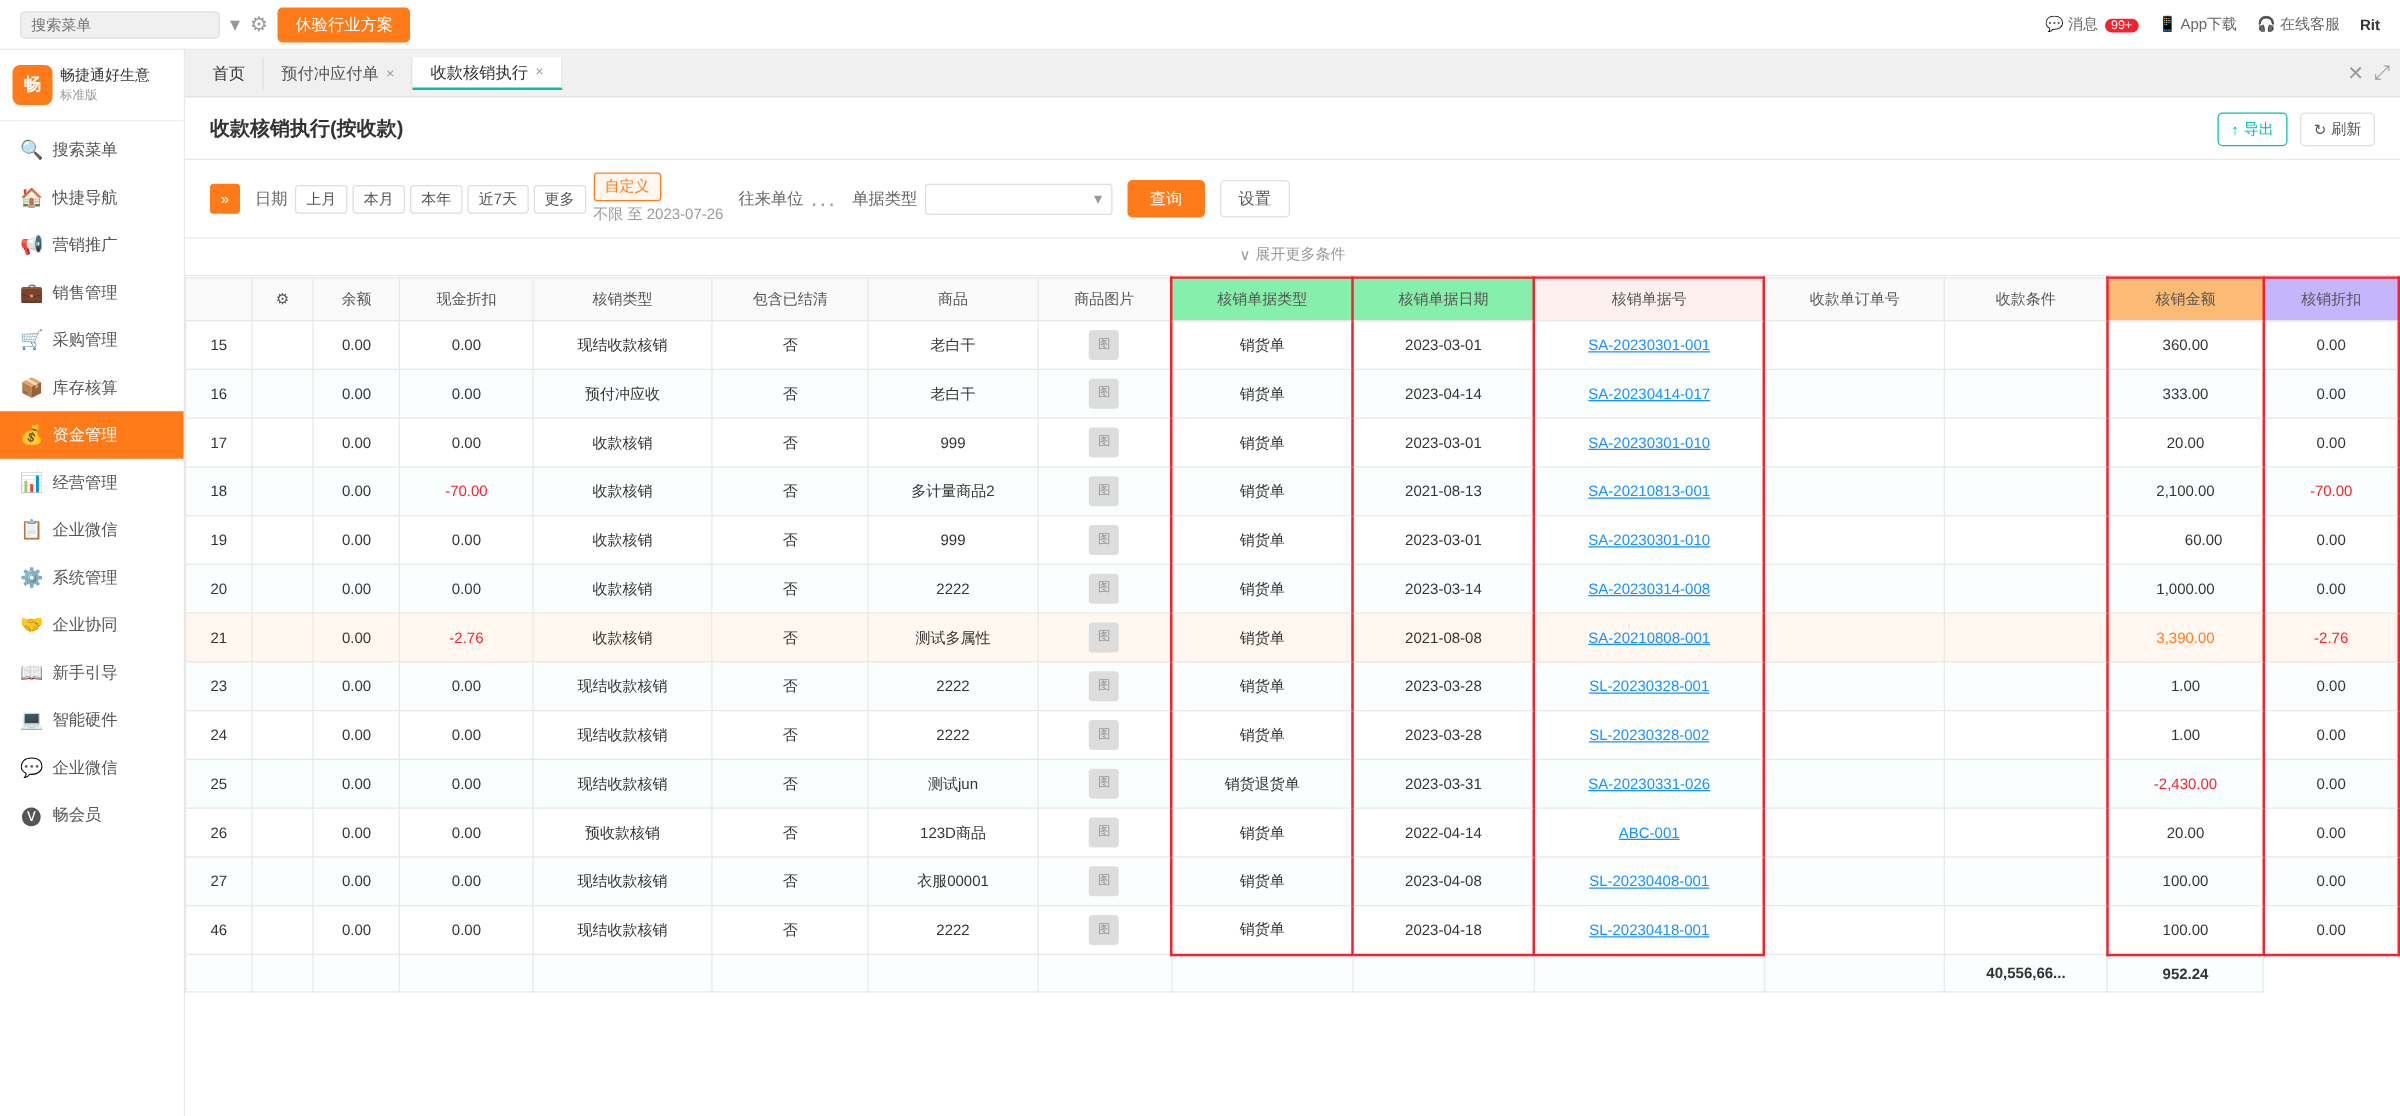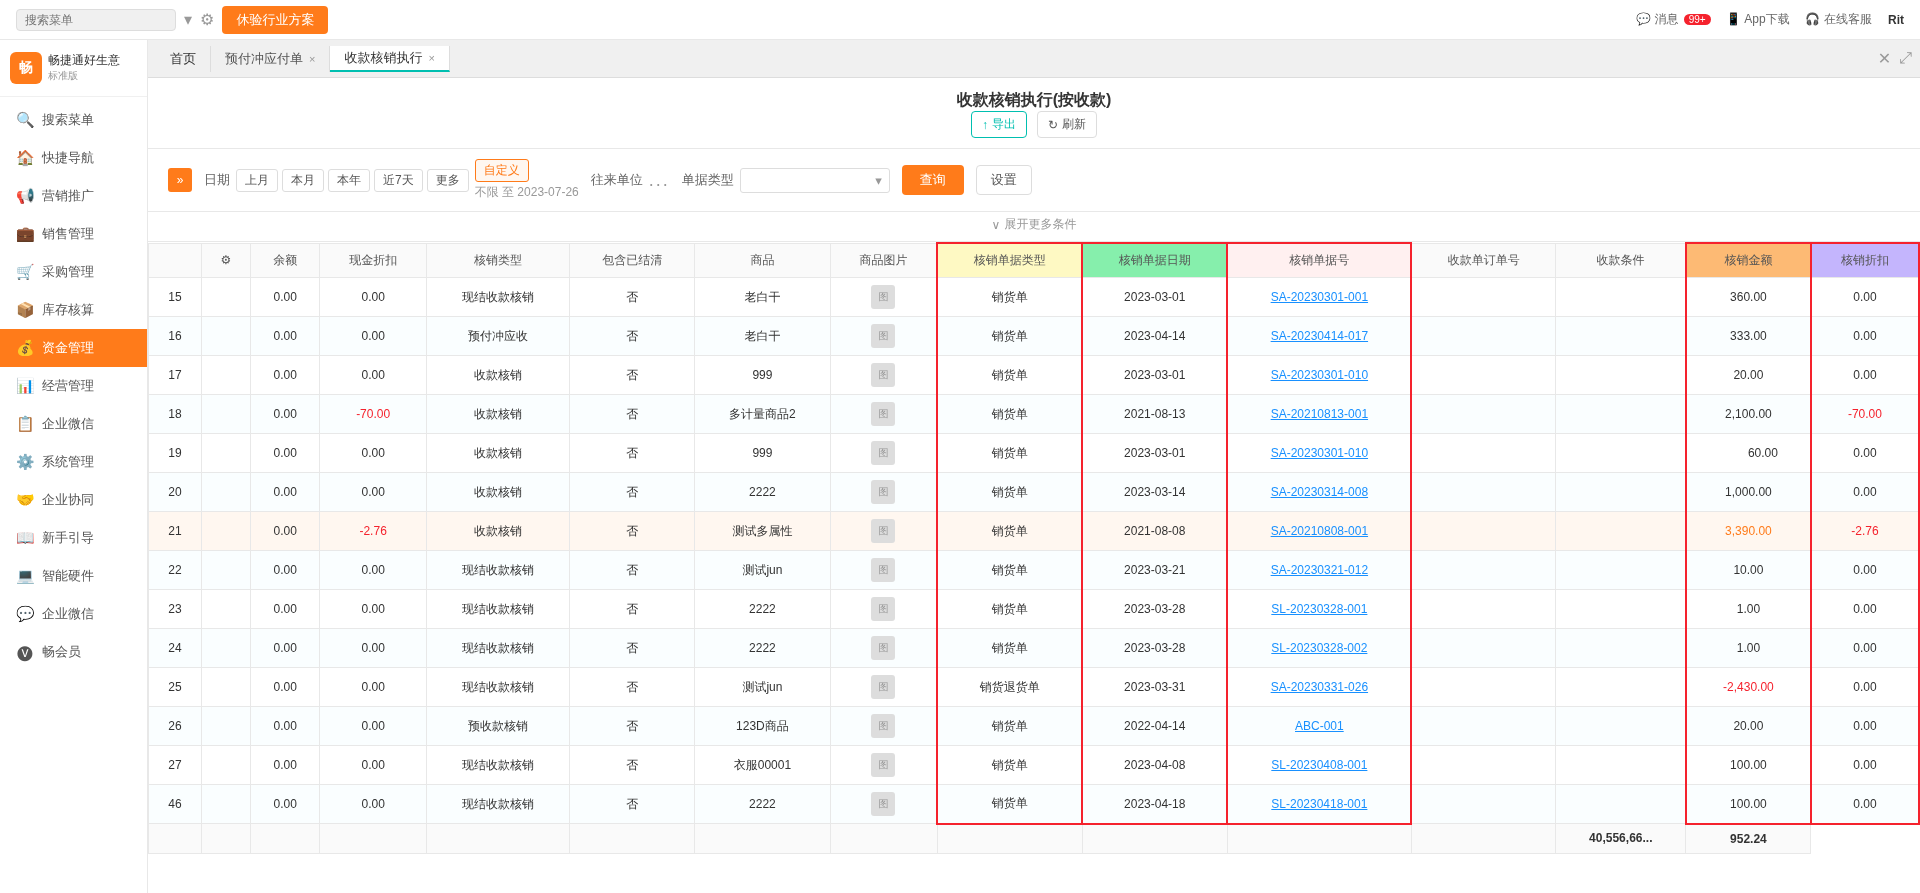--- a/index.html
+++ b/index.html
@@ -125,21 +125,20 @@
 
     
     .page-content { flex: 1; overflow: hidden; display: flex; flex-direction: column; background: #f5f5f5; padding: 0; }
     .page-header {
       background: #fff;
       padding: 12px 20px 10px 20px;
       border-bottom: 1px solid #e8e8e8;
       display: flex;
       align-items: center;
       justify-content: space-between;
-      flex-direction: column;
     }
     .page-title { font-size: 16px; font-weight: bold; color: #333; }
     .page-actions { display: flex; gap: 10px; align-items: center; }
     .btn-export {
       border: 1px solid #00bfb0;
       color: #00bfb0;
       background: #fff;
       border-radius: 4px;
       padding: 4px 10px;
       font-size: 12px;
@@ -483,21 +482,21 @@
         <thead>
               <tr>
                 <th></th>
                 <th><span>⚙</span></th>
                 <th>余额</th>
                 <th>现金折扣</th>
                 <th>核销类型</th>
                 <th>包含已结清</th>
                 <th>商品</th>
                 <th>商品图片</th>
-                <th style="border-left: 2px solid rgb(245, 34, 45); border-right: 2px solid rgb(245, 34, 45); border-top: 2px solid rgb(245, 34, 45); background: #fef9c3;">核销单据类型</th>
+                <th style="border-left: 2px solid rgb(245, 34, 45); border-right: 2px solid rgb(245, 34, 45); border-top: 2px solid rgb(245, 34, 45); background: #86efac;">核销单据类型</th>
                 <th style="border-left: 2px solid rgb(245, 34, 45); border-right: 2px solid rgb(245, 34, 45); border-top: 2px solid rgb(245, 34, 45); background: #86efac;">核销单据日期</th>
                 <th style="border-left: 2px solid rgb(245, 34, 45); border-right: 2px solid rgb(245, 34, 45); border-top: 2px solid rgb(245, 34, 45); background: rgb(255, 240, 240);">核销单据号</th>
                 <th>收款单订单号</th>
                 <th>收款条件</th>
                 <th style="border-left: 2px solid rgb(245, 34, 45); border-right: 2px solid rgb(245, 34, 45); border-top: 2px solid rgb(245, 34, 45); background: #fdba74;">核销金额</th>
                 <th style="border-left: 2px solid rgb(245, 34, 45); border-right: 2px solid rgb(245, 34, 45); border-top: 2px solid rgb(245, 34, 45); background: #c4b5fd;">核销折扣</th>
               </tr>
             </thead>
             <tbody>
               <tr>
@@ -613,37 +612,20 @@
                 <td><span style="display:inline-block;width:24px;height:24px;background:#ddd;border-radius:3px;font-size:10px;line-height:24px;text-align:center;color:#999;">图</span></td>
                 <td style="border-left: 2px solid rgb(245, 34, 45); border-right: 2px solid rgb(245, 34, 45);">销货单</td>
                 <td style="border-left: 2px solid rgb(245, 34, 45); border-right: 2px solid rgb(245, 34, 45);">2021-08-08</td>
                 <td style="border-left: 2px solid rgb(245, 34, 45); border-right: 2px solid rgb(245, 34, 45);"><span class="link-blue">SA-20210808-001</span></td>
                 <td></td>
                 <td></td>
                 <td class="text-orange" style="border-left: 2px solid rgb(245, 34, 45); border-right: 2px solid rgb(245, 34, 45);">3,390.00</td>
                 <td class="text-red" style="border-left: 2px solid rgb(245, 34, 45); border-right: 2px solid rgb(245, 34, 45);">-2.76</td>
               </tr>
               <tr>
-                <td>22</td>
-                <td></td>
-                <td>0.00</td>
-                <td>0.00</td>
-                <td>现结收款核销</td>
-                <td>否</td>
-                <td>测试jun</td>
-                <td><span style="display:inline-block;width:24px;height:24px;background:#ddd;border-radius:3px;font-size:10px;line-height:24px;text-align:center;color:#999;">图</span></td>
-                <td style="border-left: 2px solid rgb(245, 34, 45); border-right: 2px solid rgb(245, 34, 45);">销货单</td>
-                <td style="border-left: 2px solid rgb(245, 34, 45); border-right: 2px solid rgb(245, 34, 45);">2023-03-21</td>
-                <td style="border-left: 2px solid rgb(245, 34, 45); border-right: 2px solid rgb(245, 34, 45);"><span class="link-blue">SA-20230321-012</span></td>
-                <td></td>
-                <td></td>
-                <td style="border-left: 2px solid rgb(245, 34, 45); border-right: 2px solid rgb(245, 34, 45);">10.00</td>
-                <td style="border-left: 2px solid rgb(245, 34, 45); border-right: 2px solid rgb(245, 34, 45);">0.00</td>
-              </tr>
-              <tr>
                 <td>23</td>
                 <td></td>
                 <td>0.00</td>
                 <td>0.00</td>
                 <td>现结收款核销</td>
                 <td>否</td>
                 <td>2222</td>
                 <td><span style="display:inline-block;width:24px;height:24px;background:#ddd;border-radius:3px;font-size:10px;line-height:24px;text-align:center;color:#999;">图</span></td>
                 <td style="border-left: 2px solid rgb(245, 34, 45); border-right: 2px solid rgb(245, 34, 45);">销货单</td>
                 <td style="border-left: 2px solid rgb(245, 34, 45); border-right: 2px solid rgb(245, 34, 45);">2023-03-28</td>

